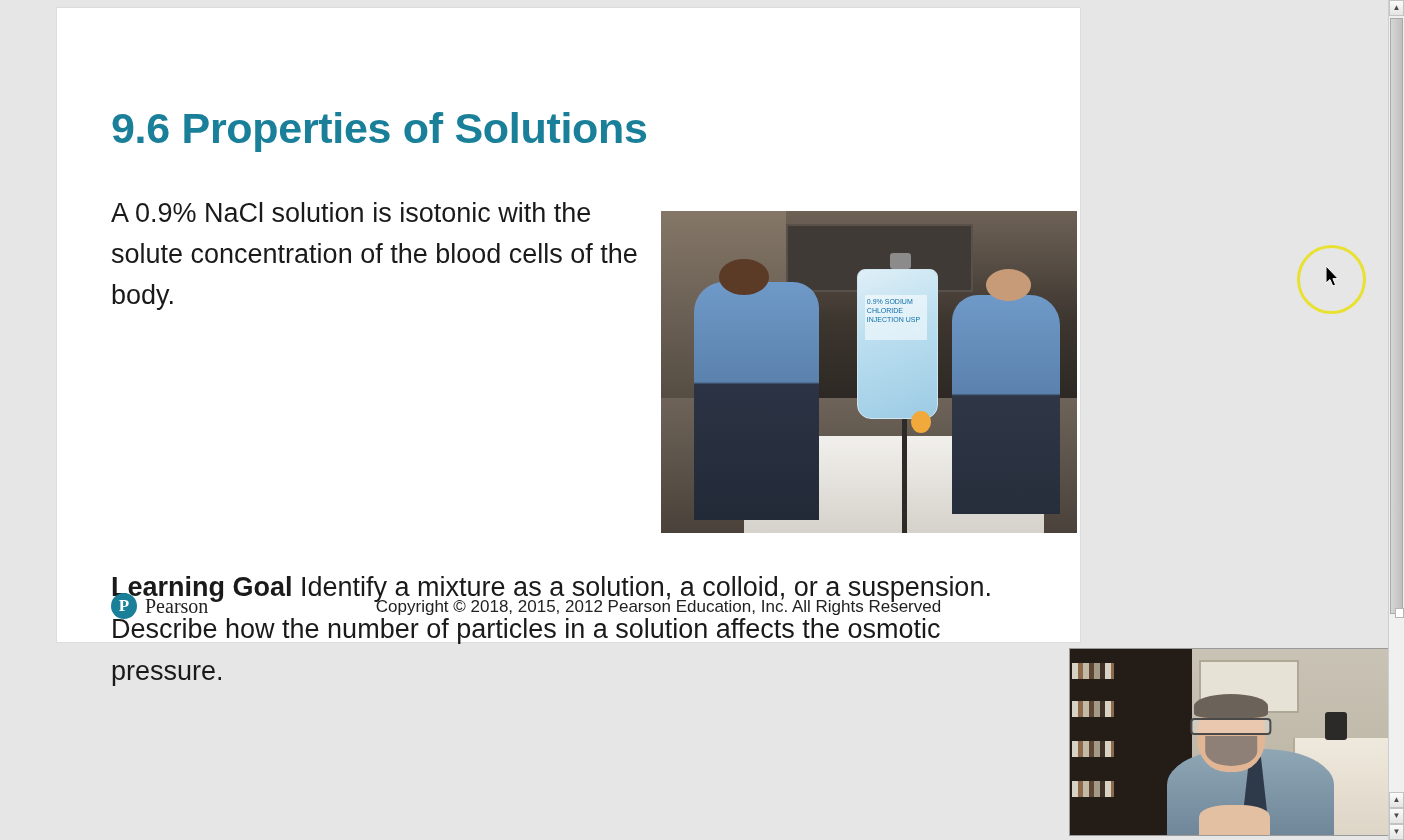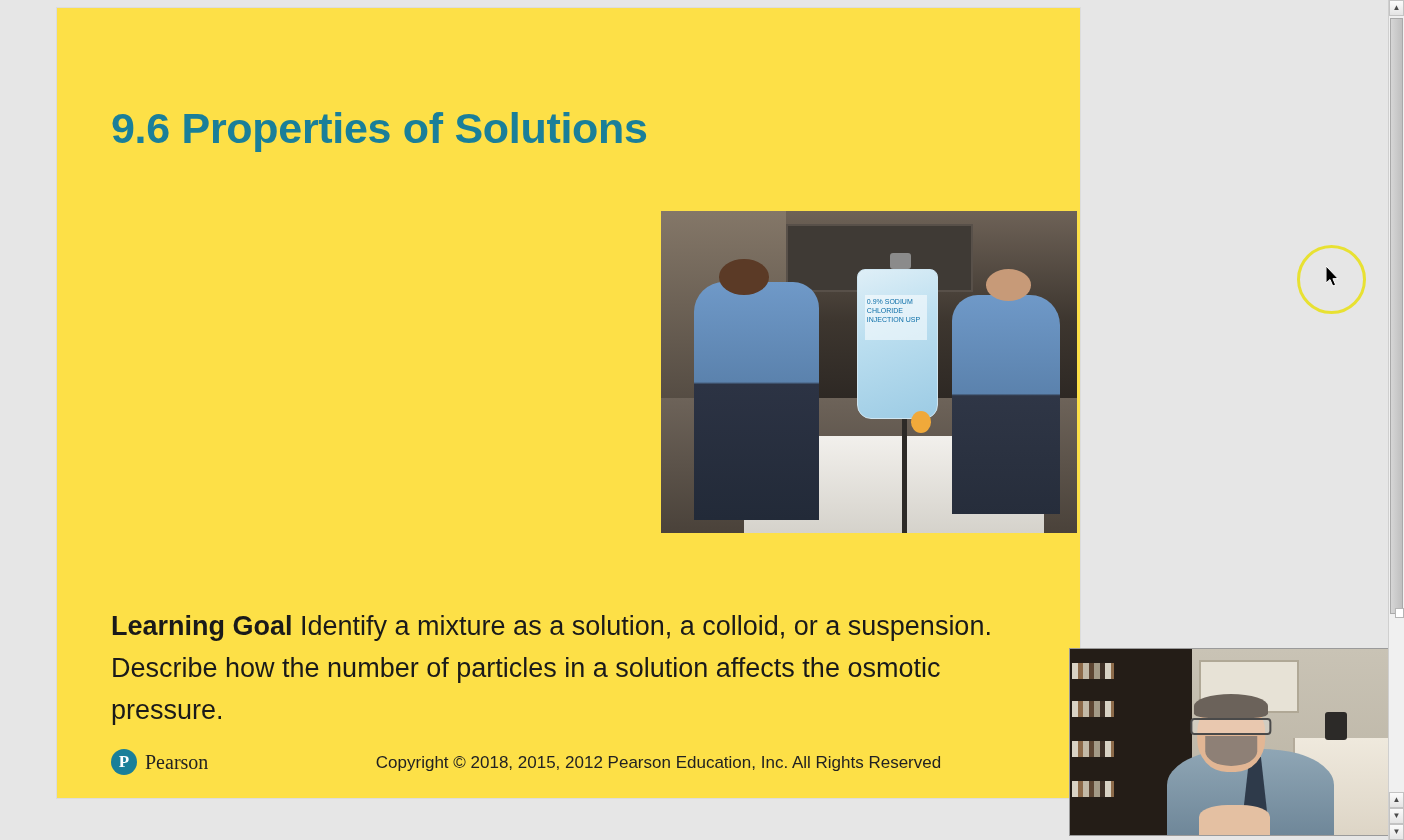--- a/index.html
+++ b/index.html
@@ -15,22 +15,22 @@
     overflow: hidden;
     background: #e6e6e6;
   }
 
   
   .slide {
     position: absolute;
     left: 57px;
     top: 8px;
     width: 1023px;
-    height: 790px;
-    background: #fde047;
+    height: 634px;
+    background: #ffffff;
     box-shadow: 0 0 0 1px #dcdcdc;
   }
   .slide-title {
     position: absolute;
     left: 54px;
     top: 96px;
     font-size: 43px;
     font-weight: bold;
     color: #1a7f99;
     letter-spacing: -0.3px;
@@ -46,21 +46,20 @@
     color: #1a1a1a;
   }
   .learning-goal {
     position: absolute;
     left: 54px;
     top: 558px;
     width: 900px;
     font-size: 27px;
     line-height: 42px;
     color: #1a1a1a;
-    margin-top: 39px;
   }
   .learning-goal b { font-weight: bold; }
 
   
   .photo {
     position: absolute;
     left: 604px;
     top: 203px;
     width: 416px;
     height: 322px;
@@ -375,20 +374,21 @@
 </style>
 </head>
 <body>
 
 <div id="app">
 
   <div class="slide">
 
     <div class="slide-title">9.6 Properties of Solutions</div>
 
+    <div class="body-text">A 0.9% NaCl solution is isotonic with the solute concentration of the blood cells of the body.</div>
 
     <div class="photo">
       <div class="amb-wall"></div>
       <div class="amb-door"></div>
       <div class="amb-panel"></div>
       <div class="amb-right"></div>
       <div class="ground"></div>
       <div class="gurney"></div>
       <div class="emt-left"></div>
       <div class="emt-left-head"></div>

